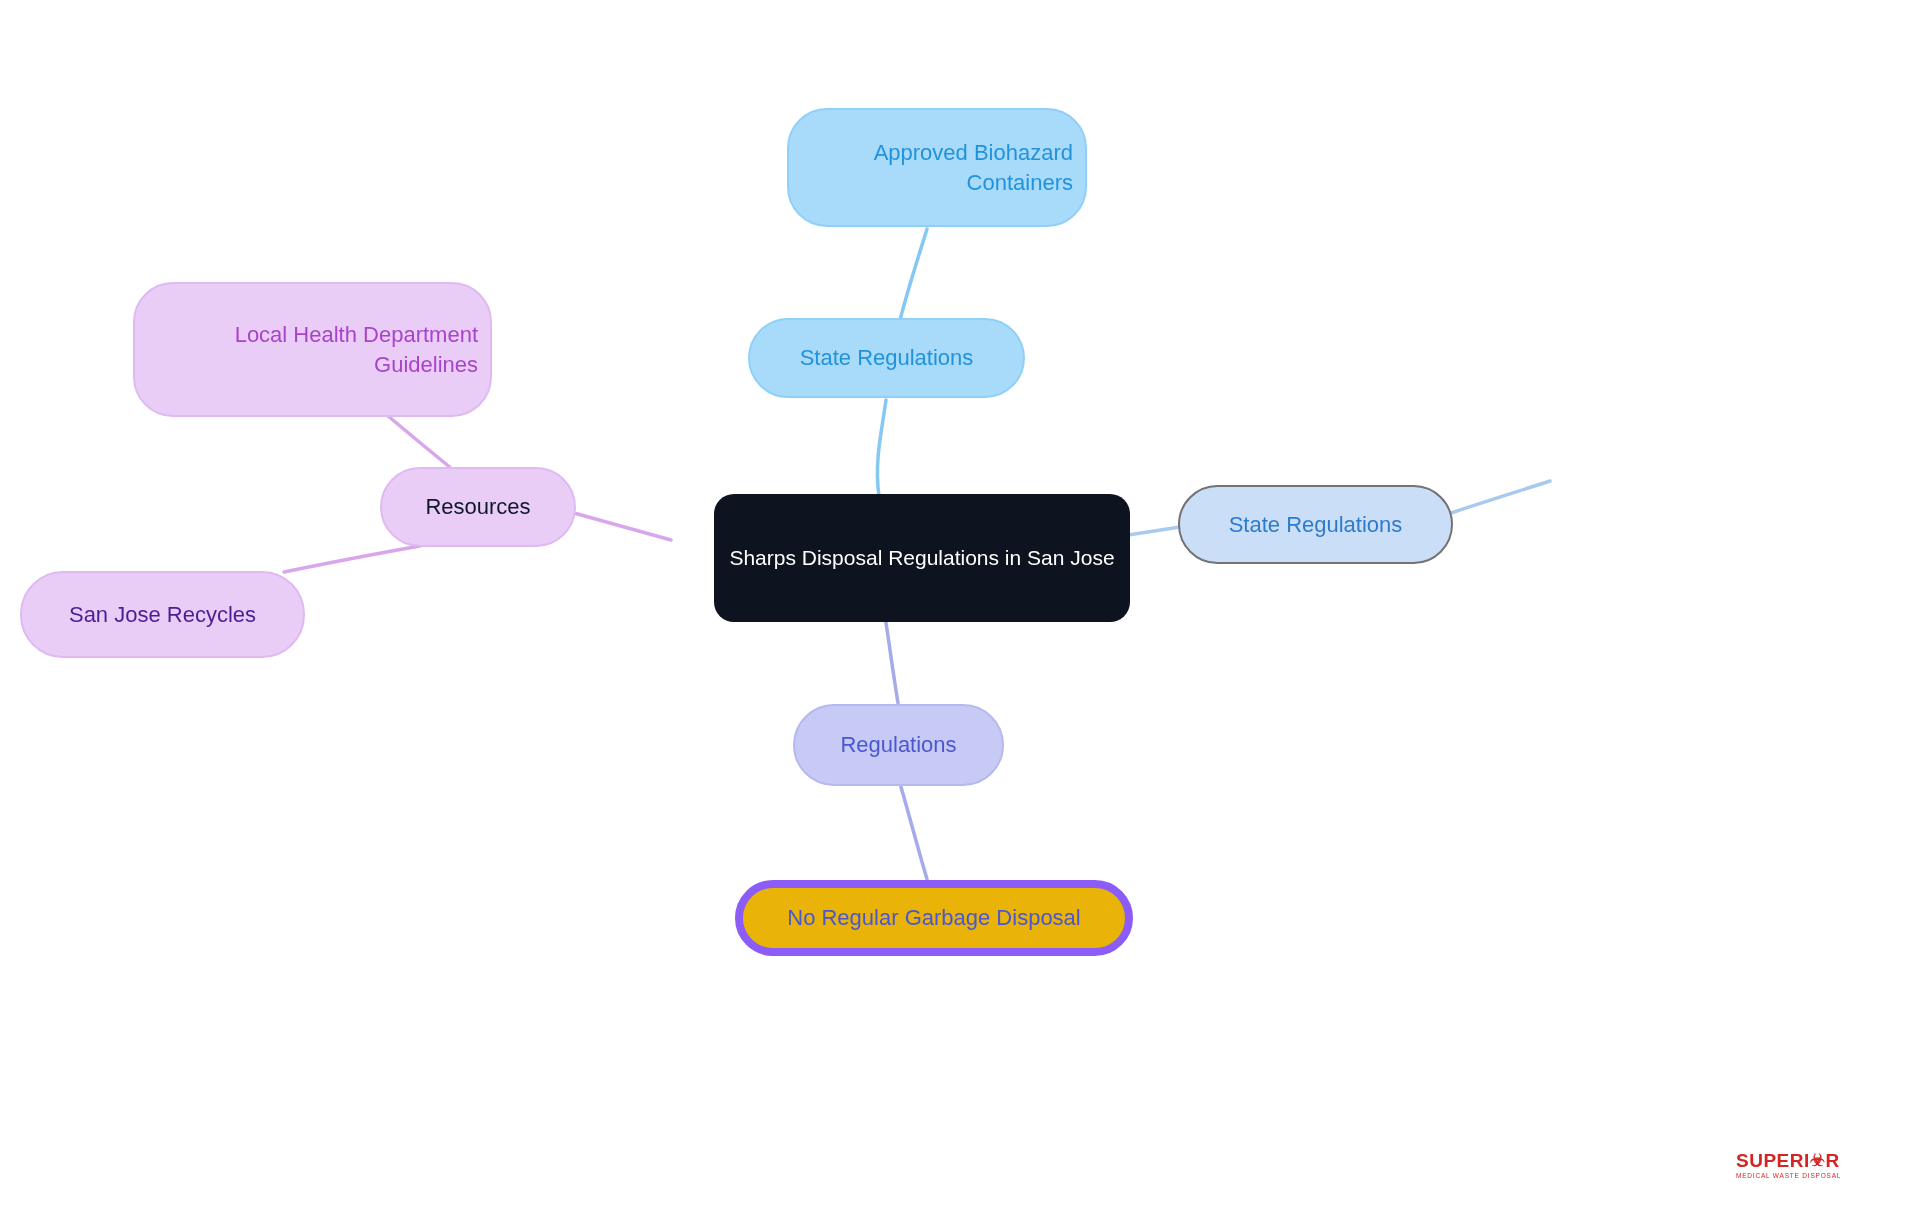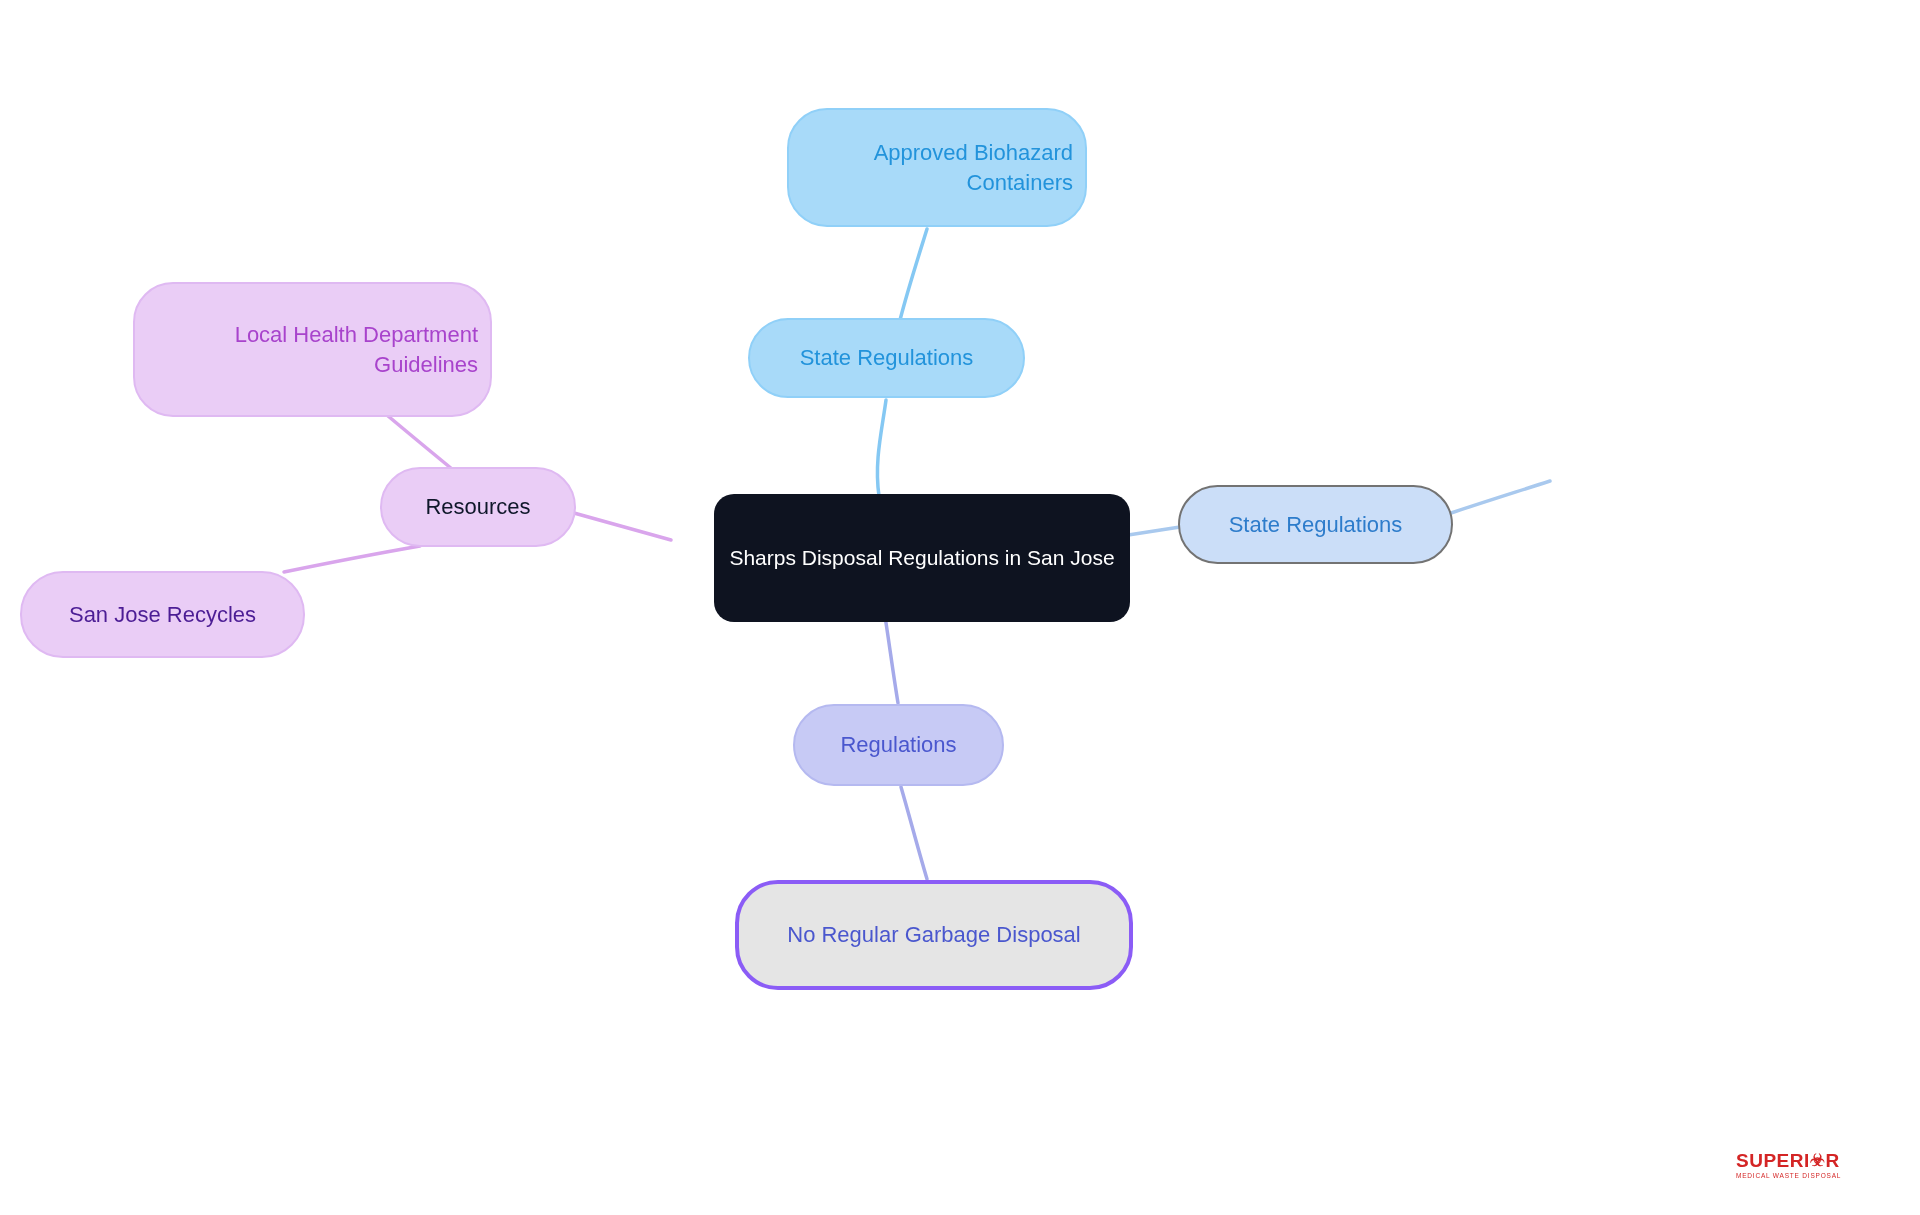--- a/index.html
+++ b/index.html
@@ -97,23 +97,23 @@
     }
     
     .node.prohibitions {
       left: 793px; top: 704px; width: 211px; height: 82px;
       background: #C7CAF5;
       border: 2px solid #B5B9F0;
       color: #4A57CE;
       border-radius: 41px;
     }
     .node.no-garbage {
-      left: 735px; top: 880px; width: 398px; height: 110px;
-      background: #e5e5e5;
-      border: 4px solid #8b5cf6;
+      left: 735px; top: 880px; width: 398px; height: 76px;
+      background: #eab308;
+      border: 8px solid #8b5cf6;
       color: #4A57CE;
       border-radius: 43px;
     }
     
     .watermark {
       position: absolute;
       left: 1736px;
       top: 1138px;
       width: 130px;
       color: #D42525;

